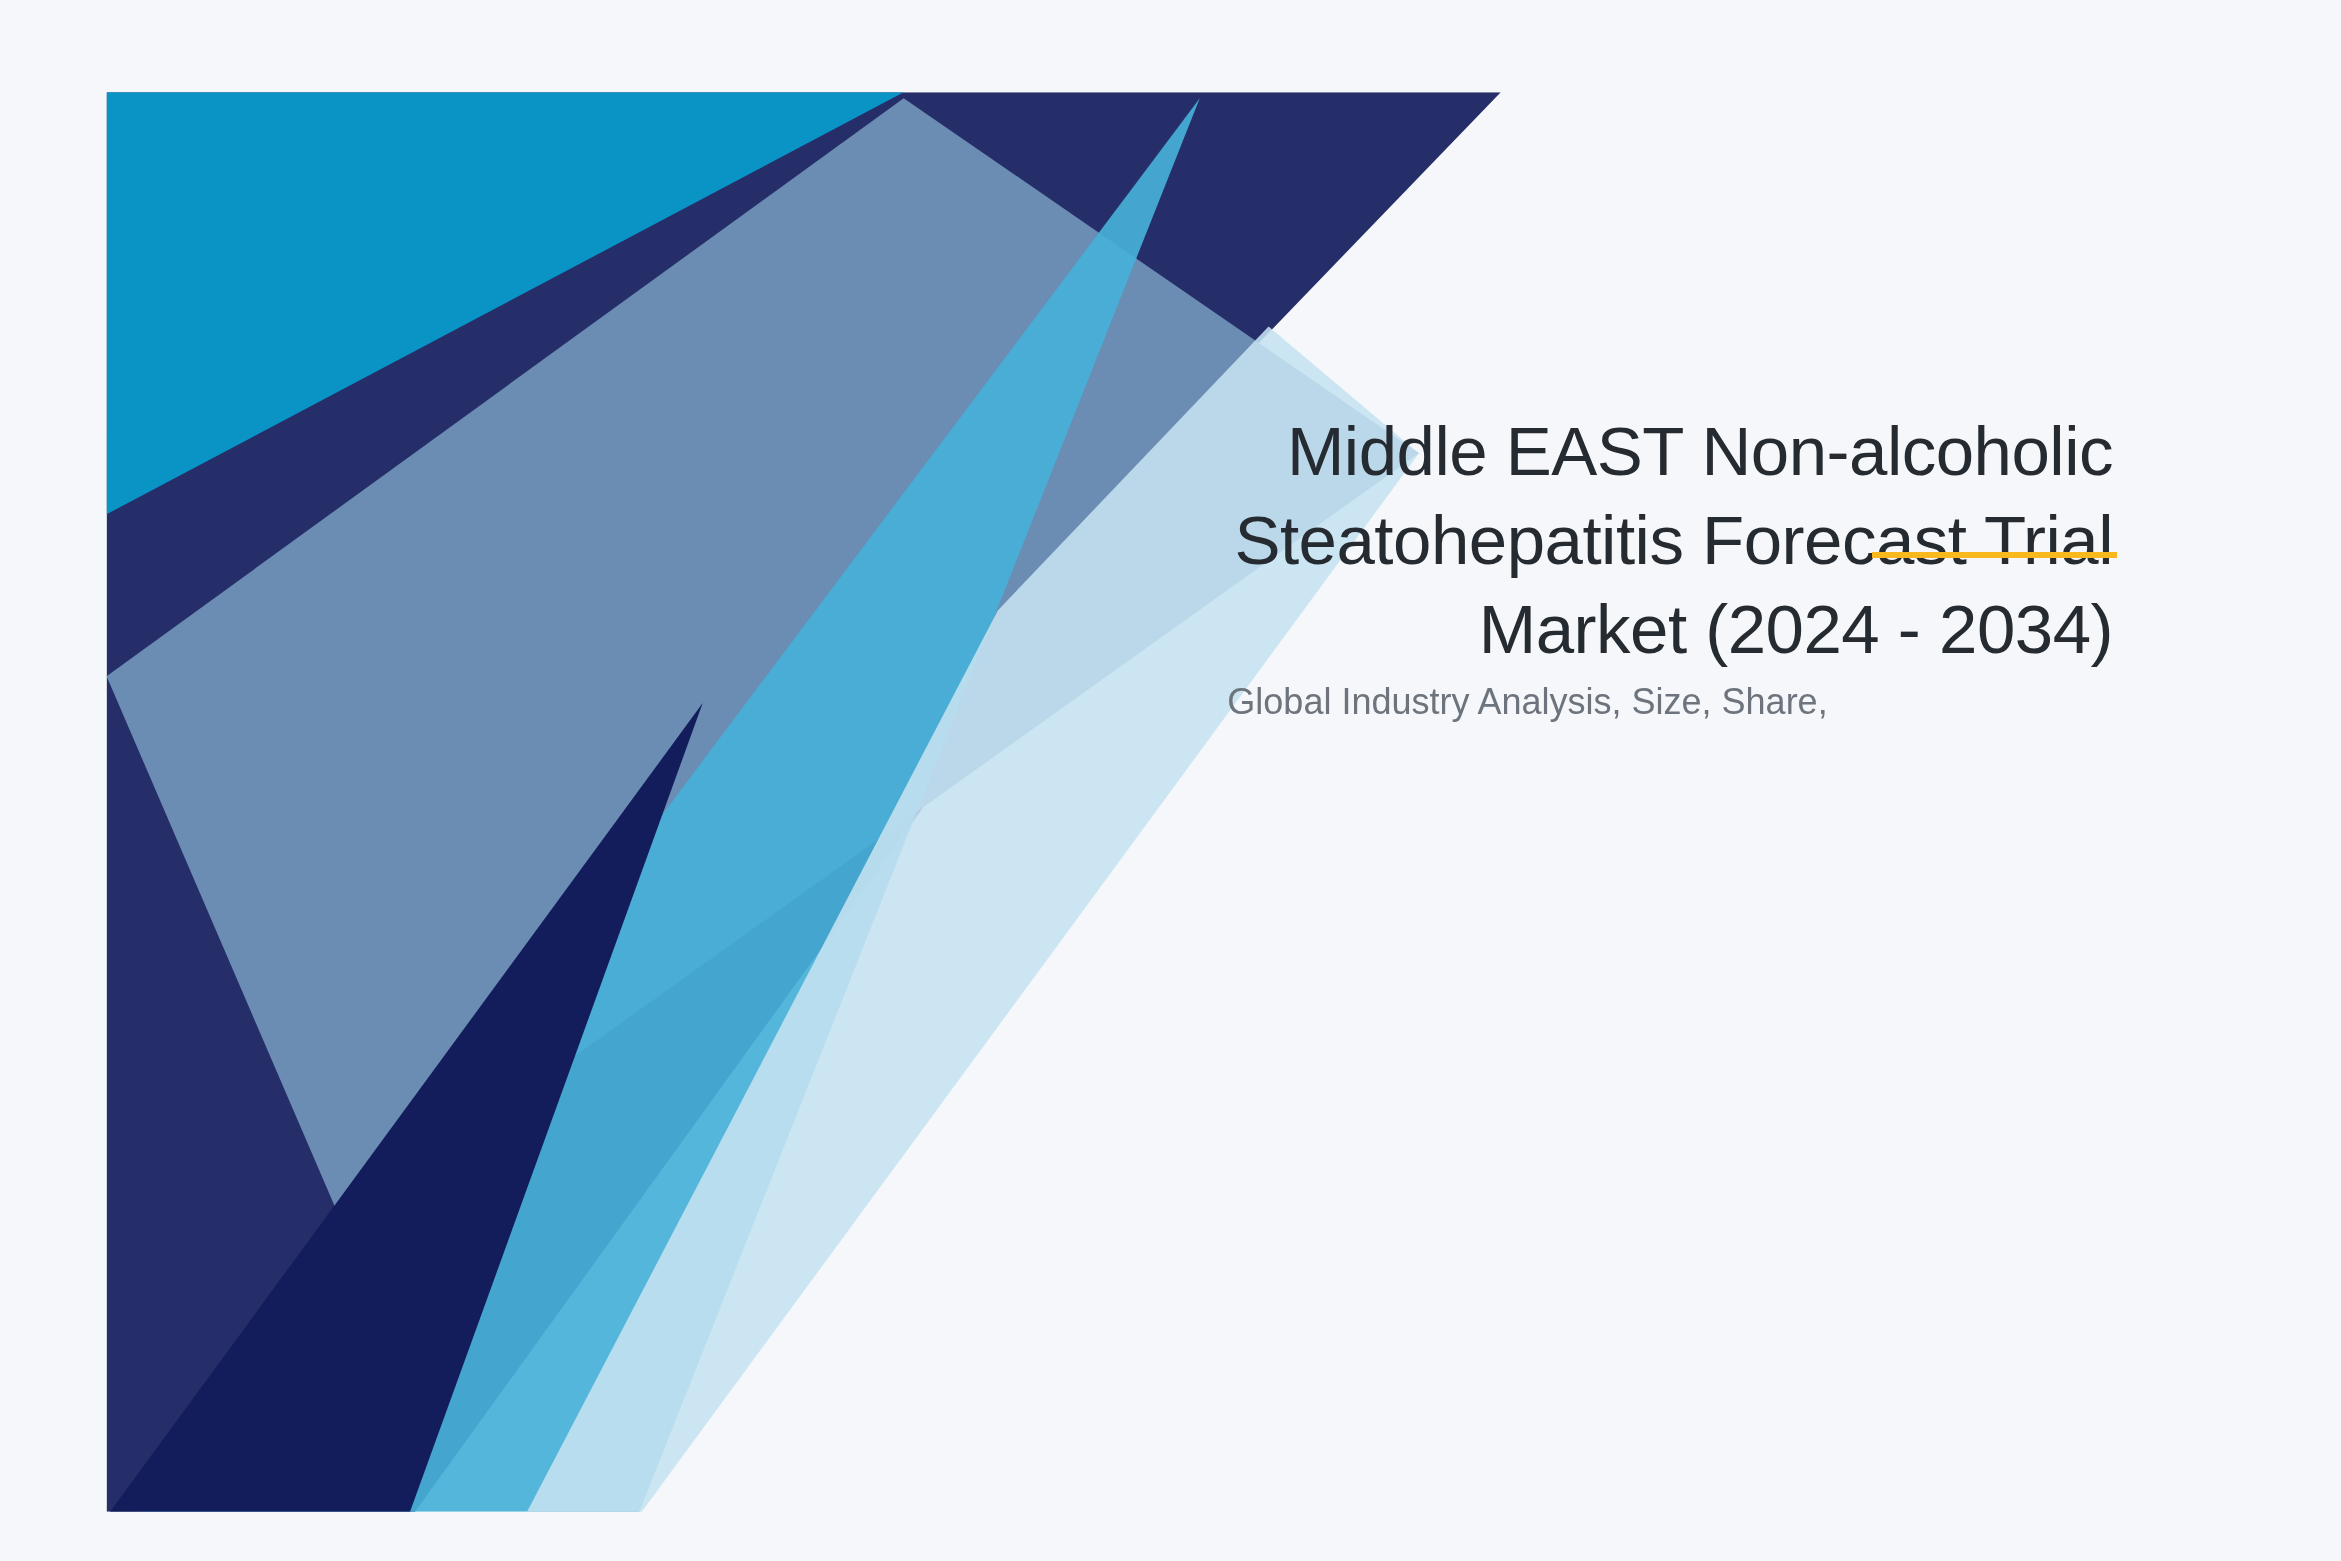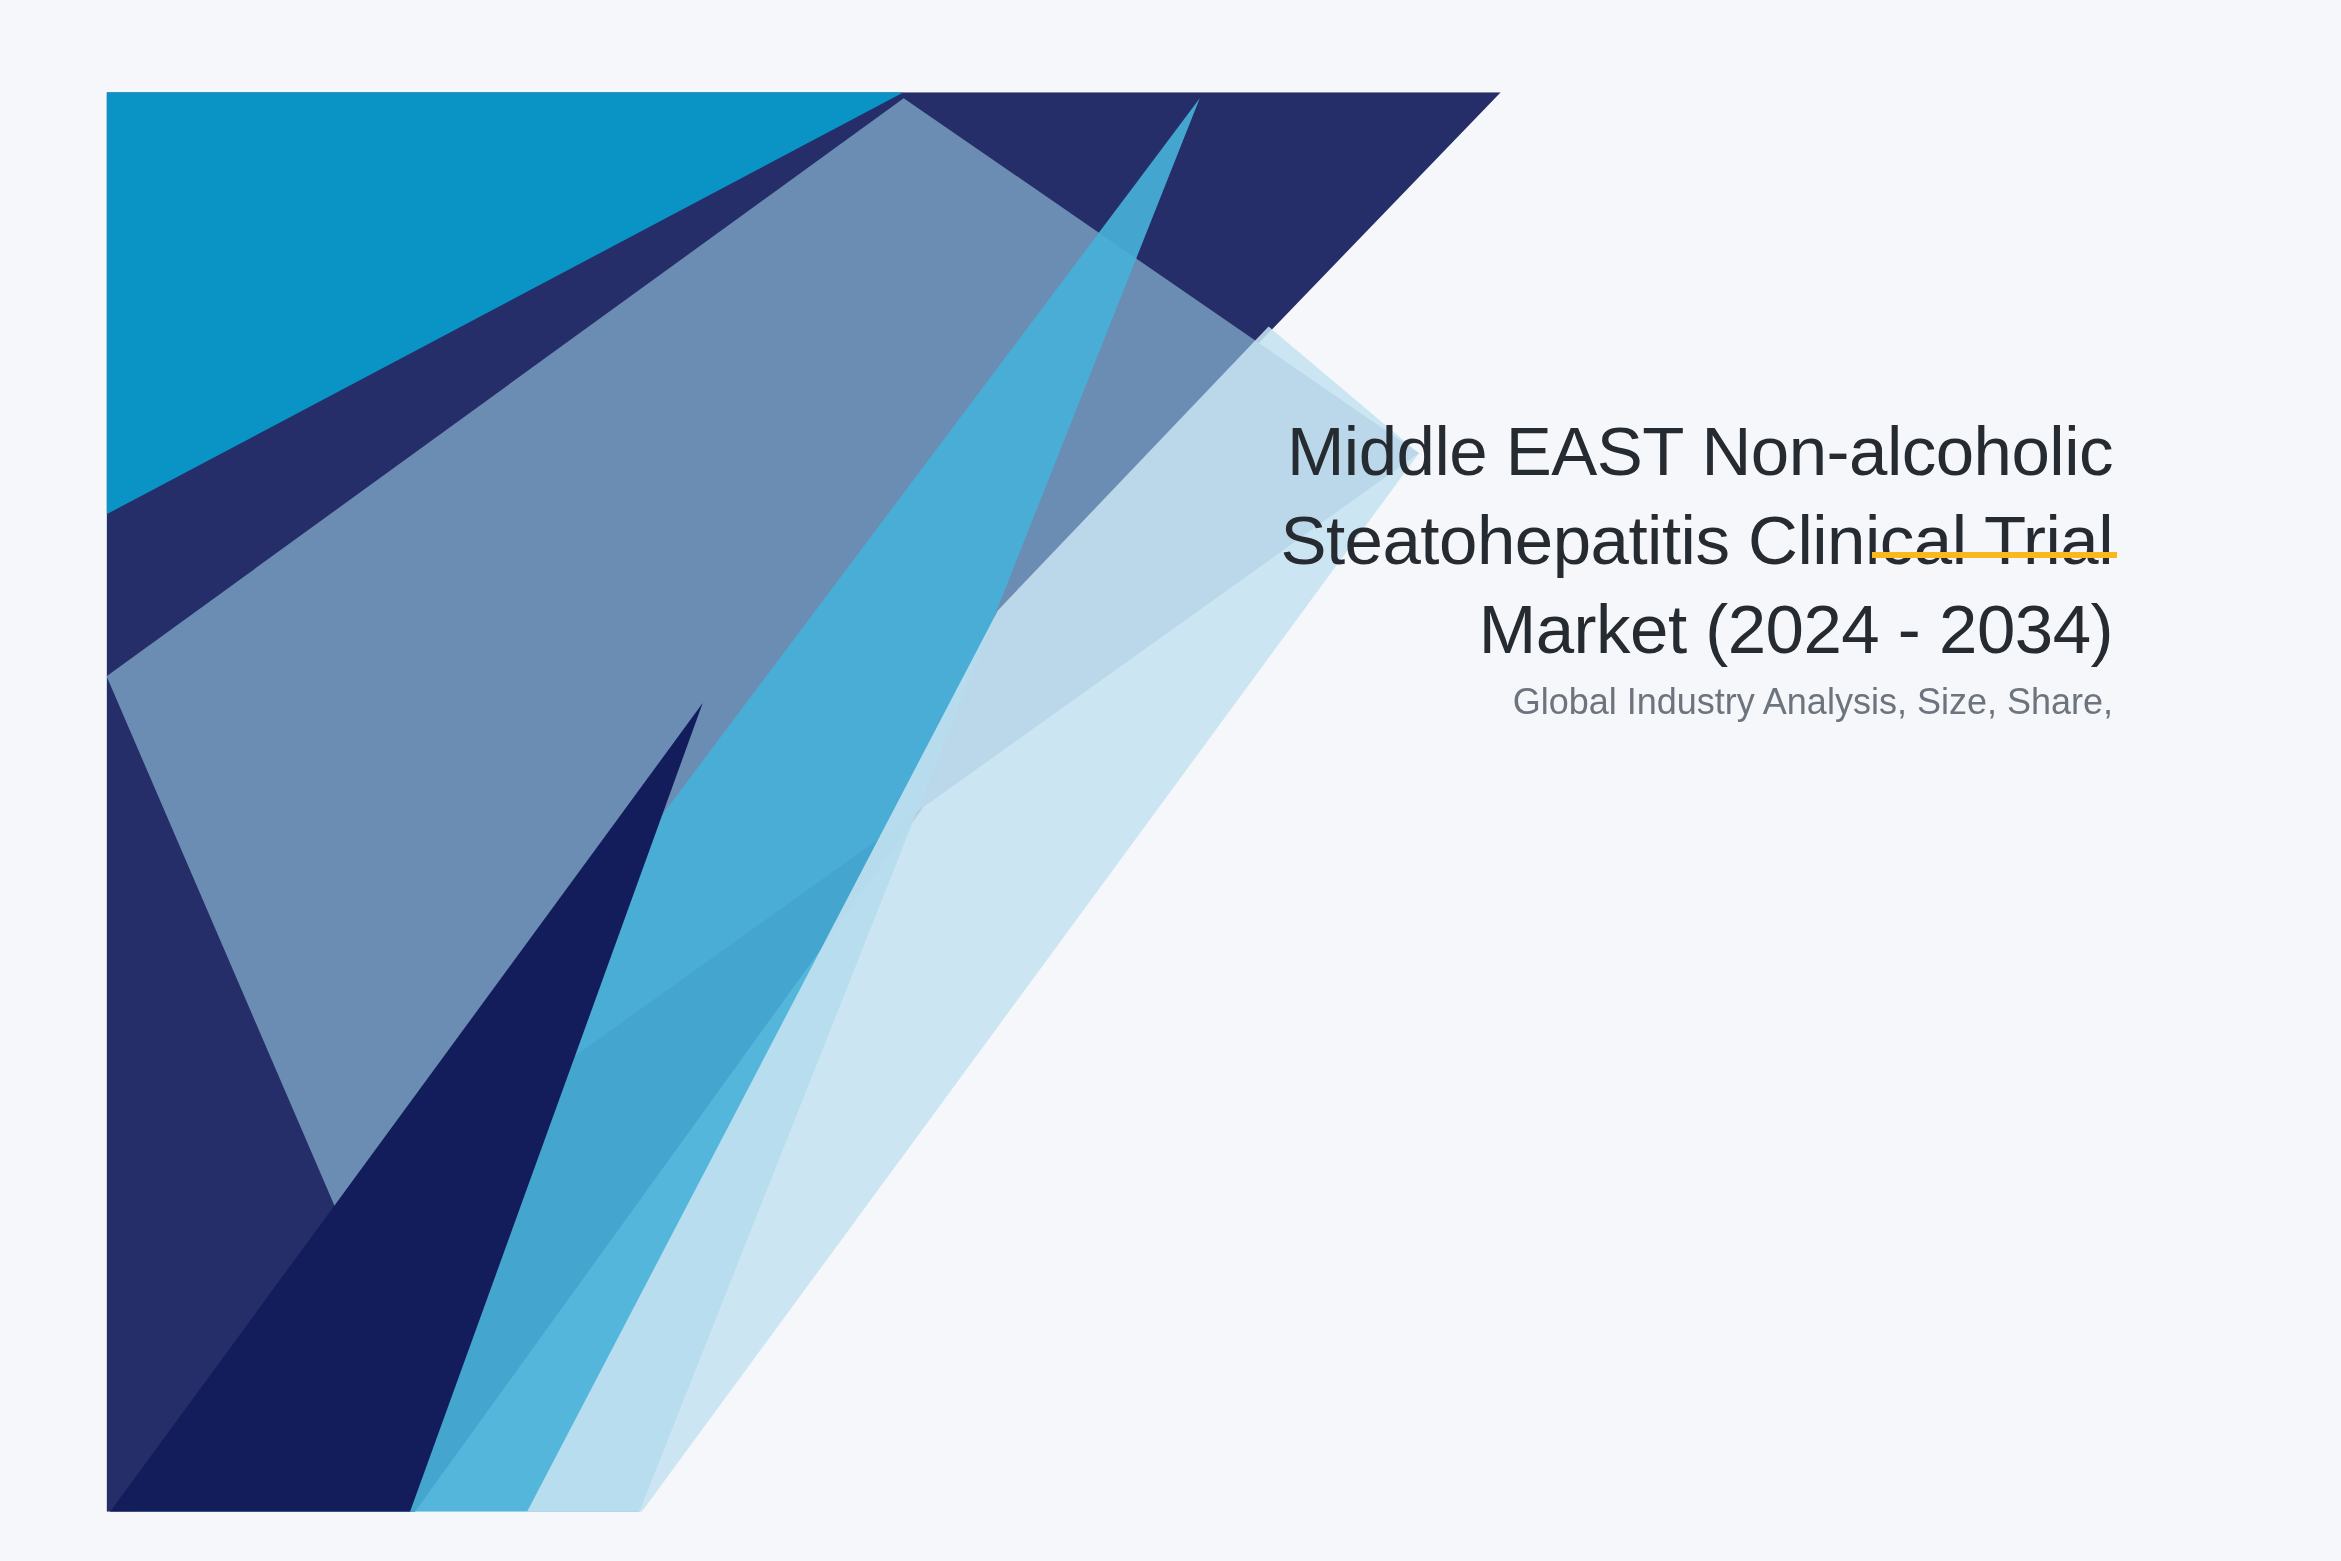--- a/index.html
+++ b/index.html
@@ -45,21 +45,21 @@
     right: 103px;
     width: 245px;
     height: 6.3px;
     z-index: 3;
   }
   .subtitle-block {
     position: absolute;
     top: 654px;
     right: 107px;
     width: 1171px;
-    text-align: right;
+    text-align: center;
     font-size: 36px;
     line-height: 45px;
     font-weight: 400;
     white-space: nowrap;
   }
   .subtitle-line {
     display: block;
   }
 </style>
 </head>
@@ -79,21 +79,21 @@
       <polygon points="218,138 1852,138 218,1003" fill="#0a94c6"></polygon>
       <polygon points="1852,150 2908,878 700,2455 218,1335" fill="#6b8cb3"></polygon>
       <polygon points="2459,150 285,3048 1310,3048" opacity="0.92" fill="#47b0d8"></polygon>
       <polygon points="2600,618 2908,878 1315,3048 1080,3048 2045,1200" opacity="0.88" fill="#c5e2f0"></polygon>
       <polygon points="1440,1390 225,3048 840,3048" fill="#131d5b"></polygon>
     </g>
   </svg>
 
   <div class="title-block" style="color: rgb(38, 43, 49);">
     <span class="title-line">Middle EAST Non-alcoholic</span>
-    <span class="title-line">Steatohepatitis Clinical Trial</span>
+    <span class="title-line">Steatohepatitis Forecast Trial</span>
     <span class="title-line">Market (2024 - 2034)</span>
   </div>
 
   <div class="title-underline" style="background: rgb(249, 185, 30);"></div>
 
   <div class="subtitle-block" style="color: rgb(109, 116, 125);">
     <span class="subtitle-line">Global Industry Analysis, Size, Share,</span>
   </div>
 
 </div>

